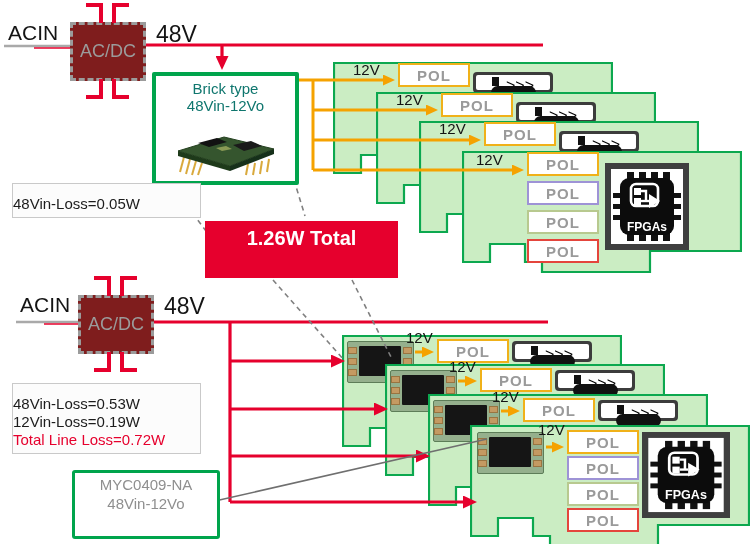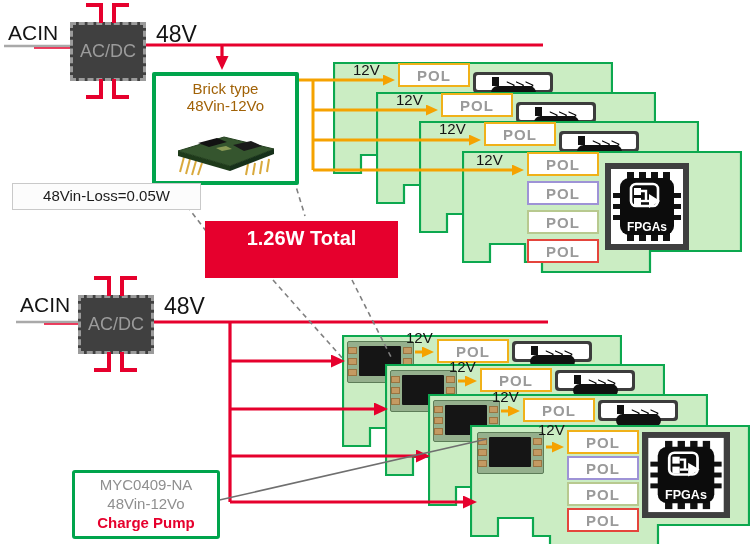--- a/index.html
+++ b/index.html
@@ -6,36 +6,36 @@
   #stage{position:relative;width:750px;height:544px;overflow:hidden;background:#fff;
          font-family:"Liberation Sans",sans-serif;}
   .z-ui{z-index:12;}
   #overlay{position:absolute;left:0;top:0;z-index:8;}
   #boards-layer{position:absolute;left:0;top:0;width:750px;height:544px;z-index:2;}
 
   .lbl{position:absolute;color:#141414;white-space:nowrap;}
   .acin{font-size:21px;}
   .v48{font-size:23px;}
 
-  .acdc-box{position:absolute;width:70px;height:53px;border:3px dashed #9b9b9b;background:#404040;
+  .acdc-box{position:absolute;width:70px;height:53px;border:3px dashed #9b9b9b;background:#7f1d1d;
     display:flex;align-items:center;justify-content:center;color:#9b9b9b;font-size:18px;}
   .mk{position:absolute;width:13px;height:16px;}
   .mk-tl{border-top:4px solid #e6002d;border-right:4px solid #e6002d;}
   .mk-tr{border-top:4px solid #e6002d;border-left:4px solid #e6002d;}
   .mk-bl{border-bottom:4px solid #e6002d;border-right:4px solid #e6002d;}
   .mk-br{border-bottom:4px solid #e6002d;border-left:4px solid #e6002d;}
 
   .conv-box{position:absolute;left:152px;top:72px;width:139px;height:105px;background:#fff;
     border:4px solid #00a44c;border-radius:2px;text-align:center;}
-  .conv-box .tline{font-size:15px;line-height:17px;color:#a16207;}
+  .conv-box .tline{font-size:15px;line-height:17px;color:#0f766e;}
   .conv-box .tline:first-child{margin-top:4px;}
   .conv-photo{position:absolute;left:14px;top:54px;}
 
   .note-box{position:absolute;width:187px;border:1px solid #c9c9c9;background:#fcfcfc;
-    text-align:center;font-size:15px;line-height:18px;padding:3px 0 4px 0;color:#1c1c1c;}
+    font-size:15px;line-height:18px;padding:11px 0 4px 0;color:#1c1c1c;}
   .note-total{color:#e6002d;}
 
   .badge{position:absolute;left:205px;top:221px;width:193px;height:57px;background:#e6002d;
     color:#fff;font-weight:bold;font-size:20px;line-height:26px;text-align:center;padding-top:4px;
     box-sizing:border-box;}
 
   .green-box{position:absolute;left:72px;top:470px;width:142px;height:61px;background:#fff;
     border:3px solid #00a44c;border-radius:3px;text-align:center;font-size:15px;line-height:19px;
     color:#8f8f8f;padding-top:2px;box-sizing:content-box;}
   .green-box .hl{color:#e6002d;font-weight:bold;}
@@ -335,20 +335,24 @@
   <div class="lbl acin z-ui" style="left:20px;top:293px">ACIN</div>
   <div class="acdc-box z-ui" style="left:78px;top:295px">
     <span>AC/DC</span>
   </div>
   <div class="mk mk-tl z-ui" style="left:94px;top:276px"></div>
   <div class="mk mk-tr z-ui" style="left:120px;top:276px"></div>
   <div class="mk mk-bl z-ui" style="left:94px;top:352px"></div>
   <div class="mk mk-br z-ui" style="left:120px;top:352px"></div>
   <div class="lbl v48 z-ui" style="left:164px;top:293px">48V</div>
 
+  <div class="note-box z-ui" style="left:12px;top:383px">
+    <div>48Vin-Loss=0.53W</div>
+    <div>12Vin-Loss=0.19W</div>
+    <div class="note-total">Total Line Loss=0.72W</div>
+  </div>
 
   <div class="green-box z-ui">
     <div>MYC0409-NA</div>
     <div>48Vin-12Vo</div>
-    <div class="hl">Charge Pump</div>
   </div>
 
 </div>
 
 </body></html>

